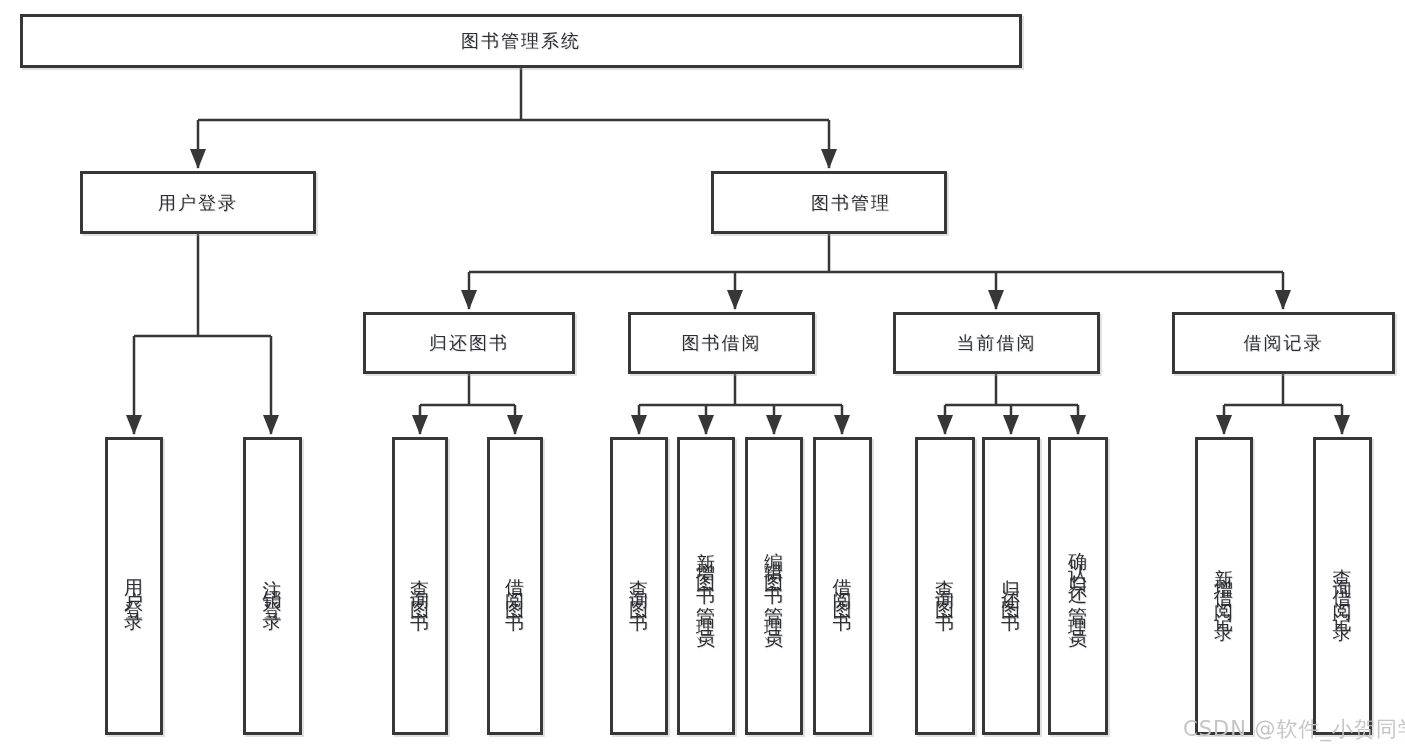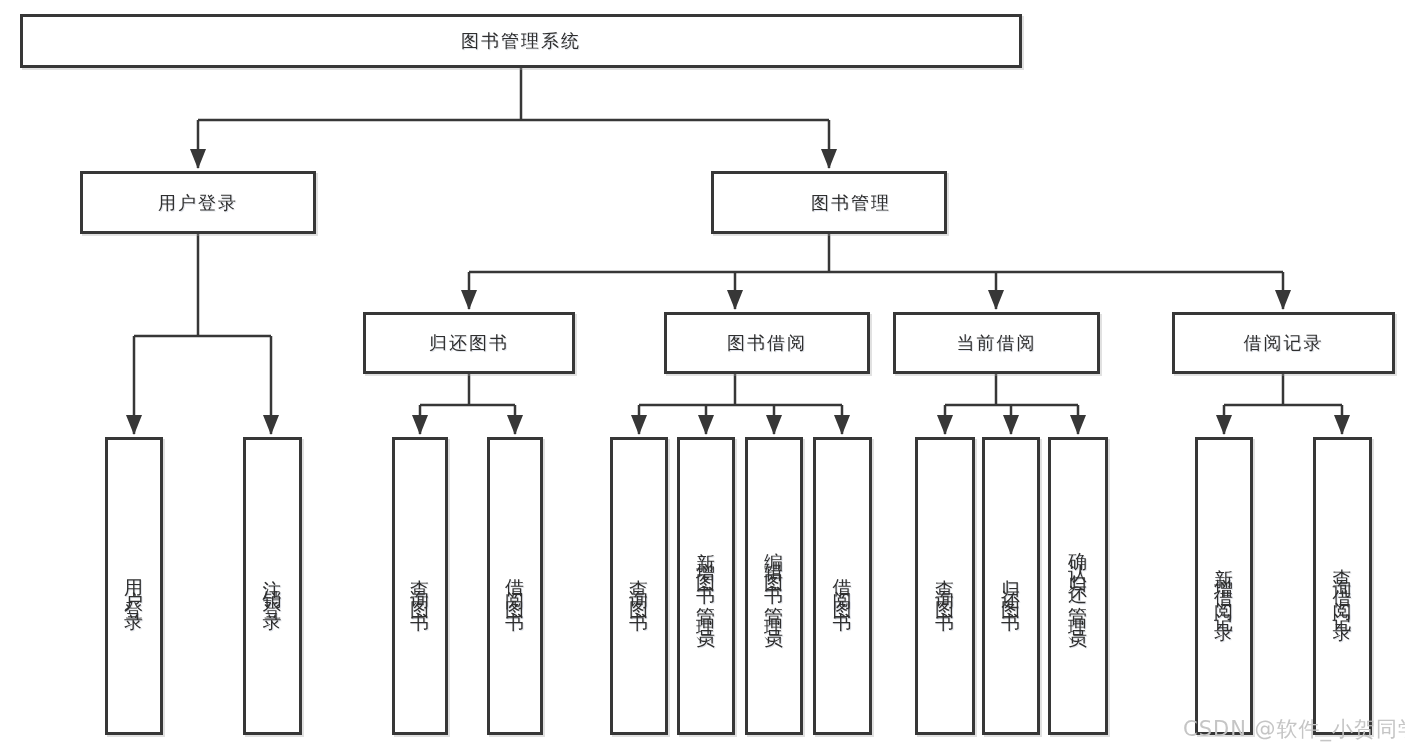--- a/index.html
+++ b/index.html
@@ -35,21 +35,21 @@
     text-orientation:mixed;
     font-size:19px;
     letter-spacing:11px;
     line-height:1;
   }
   
   .n-root        {left:20px;  top:14px;  width:1002px; height:54px;}
   .n-user-login  {left:80px;  top:171px; width:236px;  height:63px;}
   .n-book-mgmt   {left:711px; top:171px; width:236px;  height:63px;padding-left:44px;}
   .n-new-books   {left:363px; top:312px; width:212px;  height:62px;}
-  .n-book-borrow {left:664px; top:312px; width:206px;  height:62px;}
+  .n-book-borrow {left:628px; top:312px; width:187px;  height:62px;}
   .n-cur-borrow  {left:893px; top:312px; width:207px;  height:62px;}
   .n-borrow-rec  {left:1172px;top:312px; width:223px;  height:62px;}
   .leaf{top:437px;height:298px;border-width:3px;}
   .n-login    {left:105px; width:58px;}
   .n-logout   {left:243px; width:59px;}
   .n-nb-query {left:392px; width:56px;}
   .n-nb-borrow{left:487px; width:56px;}
   .n-bb-query {left:610px; width:58px;}
   .n-bb-add   {left:677px; width:58px;}
   .n-bb-edit  {left:745px; width:58px;}

